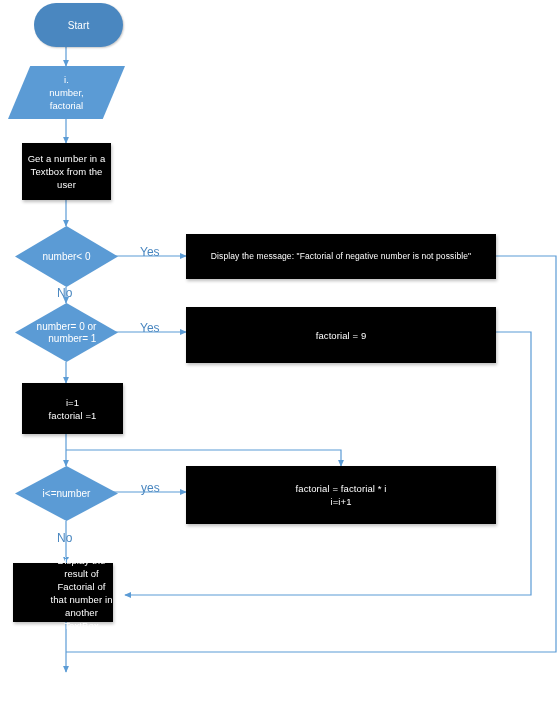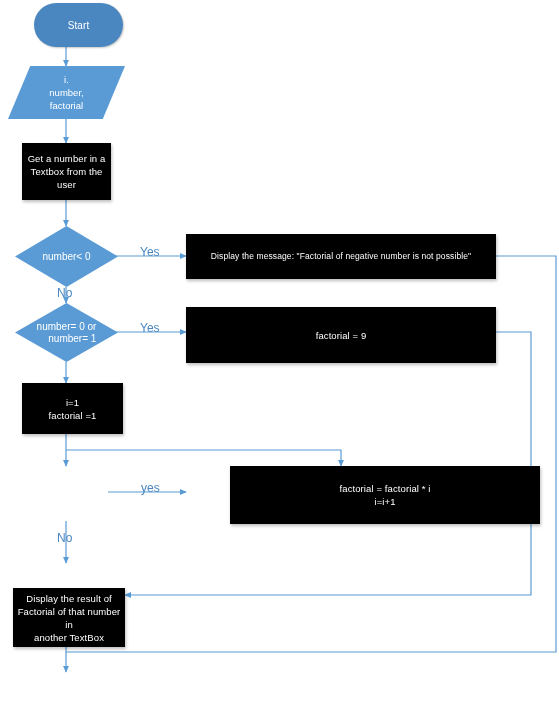--- a/index.html
+++ b/index.html
@@ -179,25 +179,29 @@
     <div class="decision-shape"></div>
     <div class="decision-text">number= 0 or
 number= 1</div>
   </div>
 
   <div class="node process" style="left:186px; top:307px; width:310px; height:56px;">factorial = 9</div>
 
   <div class="node process" style="left:22px; top:383px; width:101px; height:51px;">i=1
 factorial =1</div>
 
-
-  <div class="node process" style="left:186px; top:466px; width:310px; height:58px;margin-left:44px;">factorial = factorial * i
+  <div class="decision-wrap" style="left:15px; top:466px; width:103px; height:55px;">
+    <div class="decision-shape"></div>
+    <div class="decision-text">i&lt;=number</div>
+  </div>
+
+  <div class="node process" style="left:186px; top:466px; width:310px; height:58px;">factorial = factorial * i
 i=i+1</div>
 
-  <div class="node process" style="left:13px; top:588px; width:112px; height:59px;">Display the result of
+  <div class="node process" style="left:13px; top:563px; width:100px; height:59px;padding-left:37px;">Display the result of
 Factorial of that number in
 another TextBox</div>
 
 
   <div class="edge-label" style="left:140px; top:247px;">Yes</div>
   <div class="edge-label" style="left:57px; top:288px;">No</div>
   <div class="edge-label" style="left:140px; top:323px;">Yes</div>
   <div class="edge-label" style="left:141px; top:483px;">yes</div>
   <div class="edge-label" style="left:57px; top:533px;">No</div>
 

